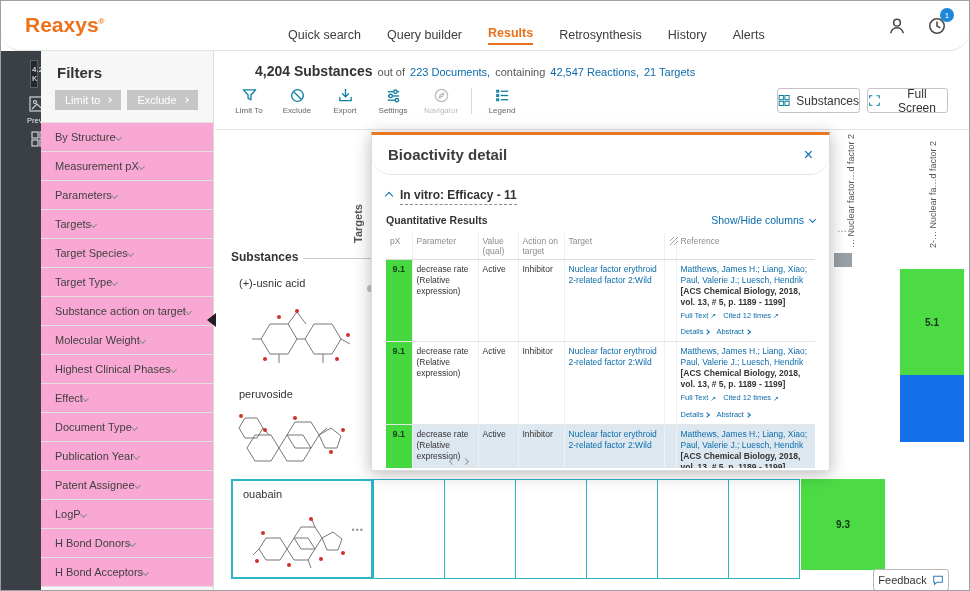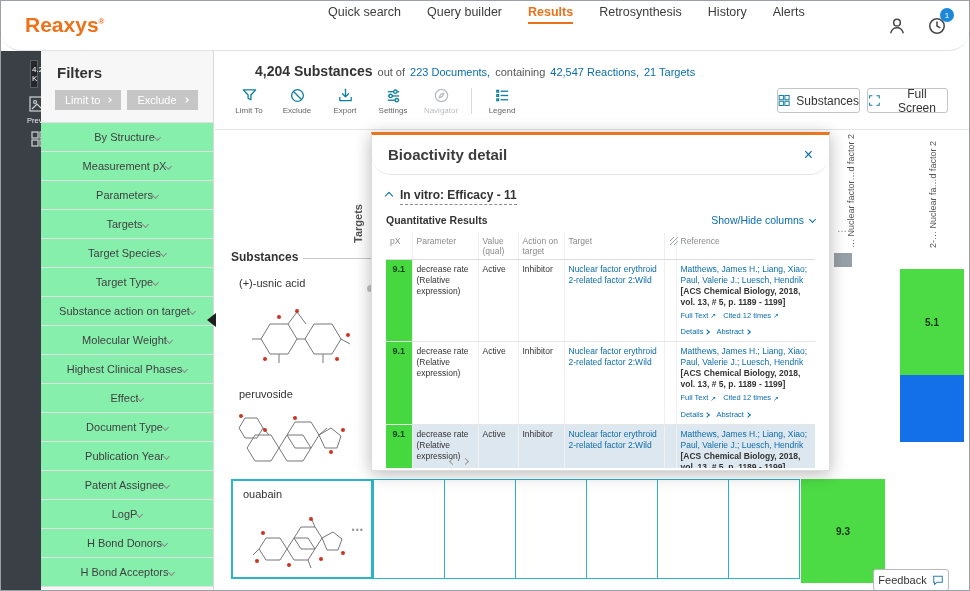--- a/index.html
+++ b/index.html
@@ -3,41 +3,41 @@
 <meta charset="utf-8">
 <style>
   * { box-sizing: border-box; margin: 0; padding: 0; }
   body { font-family: "Liberation Sans", sans-serif; background:#fff; overflow:hidden; }
   .page { position:relative; width:970px; height:591px; border:1px solid #9aa0a6; background:#fff; overflow:hidden; }
 
   
   .topbar { position:absolute; left:0; top:0; right:0; height:50px; background:#fff; border-bottom:1px solid #e2e2e2; z-index:30;border-radius:20px; }
   .logo { position:absolute; left:24px; top:12px; font-size:21px; font-weight:bold; color:#ee7219; cursor:pointer; }
   .logo sup { font-size:8px; color:#ee7219; }
-  .nav { position:absolute; left:287px; top:0; height:44px; display:flex; align-items:flex-start; gap:26px;margin-left:40px; }
+  .nav { position:absolute; left:287px; top:0; height:44px; display:flex; align-items:flex-end; gap:26px; }
   .nav-item { font-size:12.5px; color:#3c3c3c; cursor:pointer; padding:4px 0 3px; }
   .nav-item.active { color:#e9711c; border-bottom:2px solid #e9711c; font-weight:bold; }
   .tb-icons { position:absolute; right:22px; top:15px; display:flex; gap:20px; }
   .tb-ic { position:relative; width:20px; height:20px; color:#4a4a4a; cursor:pointer; }
   .tb-ic svg { width:20px; height:20px; }
   .badge { position:absolute; right:-7px; top:-8px; width:14px; height:14px; border-radius:50%; background:#1e88d8; color:#fff; font-size:8px; display:flex; align-items:center; justify-content:center; }
 
   
   .rail { position:absolute; left:0; top:50px; bottom:0; width:40px; background:#3a4045; z-index:20;padding-left:26px; }
   .rail-badge { margin:9px 3px 6px; background:#24282c; border:1px solid #5a6065; color:#fff; font-size:8px; padding:4px 1px; text-align:center; cursor:pointer; }
   .rail-ic { width:24px; height:20px; margin:4px auto 0; display:flex; align-items:center; justify-content:center; cursor:pointer; }
   .rail-label { text-align:left; color:#e8eaec; font-size:7.5px; margin-top:2px; }
 
   
   .filters { position:absolute; left:40px; top:50px; bottom:0; width:173px; background:#f7f7f7; border-right:1px solid #d9d9d9; z-index:20; overflow:hidden; }
   .f-title { font-size:15px; color:#333; font-weight:bold; padding:13px 16px 9px; }
   .f-btns { display:flex; gap:6px; padding:0 14px 12px; }
   .f-btn { display:flex; align-items:center; gap:7px; background:#c6c6c6; color:#fff; border:none; font-size:11px; padding:4px 10px; cursor:pointer; font-family:inherit; }
   .f-list { border-top:1px solid #e0e0e0; }
-  .filter-item { height:29px; display:flex; align-items:center; justify-content:center; padding:0 14px; border-bottom:1px solid #e0e0e0; background:#86efac; font-size:11px; color:#3f3f3f; cursor:pointer; }
+  .filter-item { height:29px; display:flex; align-items:center; justify-content:flex-start; padding:0 14px; border-bottom:1px solid #e0e0e0; background:#f9a8d4; font-size:11px; color:#3f3f3f; cursor:pointer; }
   .fi-label { white-space:nowrap; overflow:hidden; text-overflow:ellipsis; }
 
   
   .chev { display:inline-block; width:6px; height:6px; border-right:1.5px solid currentColor; border-bottom:1.5px solid currentColor; transform:rotate(45deg); }
   .chev.up { transform:rotate(-135deg); }
   .chev.right { transform:rotate(-45deg); }
   .chev.left { transform:rotate(135deg); }
   .chev.sm { width:5px; height:5px; }
   .chev.xs { width:4px; height:4px; border-width:1px; }
   .gray { color:#8a8a8a; } .blue { color:#0b6cab; } .white { color:#fff; }
@@ -387,21 +387,21 @@
   <div class="gcell" style="left:443px;"></div>
   <div class="gcell" style="left:514px;"></div>
   <div class="gcell" style="left:585px;"></div>
   <div class="gcell" style="left:656px;"></div>
   <div class="gcell" style="left:727px;"></div>
 
   <div class="heat green" style="left:899px; top:268px; width:64px; height:106px;">
       <span>5.1</span>
     </div>
   <div class="heat blue" style="left:899px; top:374px; width:64px; height:67px;"></div>
-  <div class="heat green" style="left:800px; top:478px; width:84px; height:104px;">
+  <div class="heat green" style="left:800px; top:478px; width:84px; height:91px;">
       <span>9.3</span>
     </div>
 
   <div class="modal">
     <div class="m-head">
       <span class="m-title">Bioactivity detail</span>
       <span class="m-close">×</span>
     </div>
     <div class="m-body">
       <div class="m-section">

